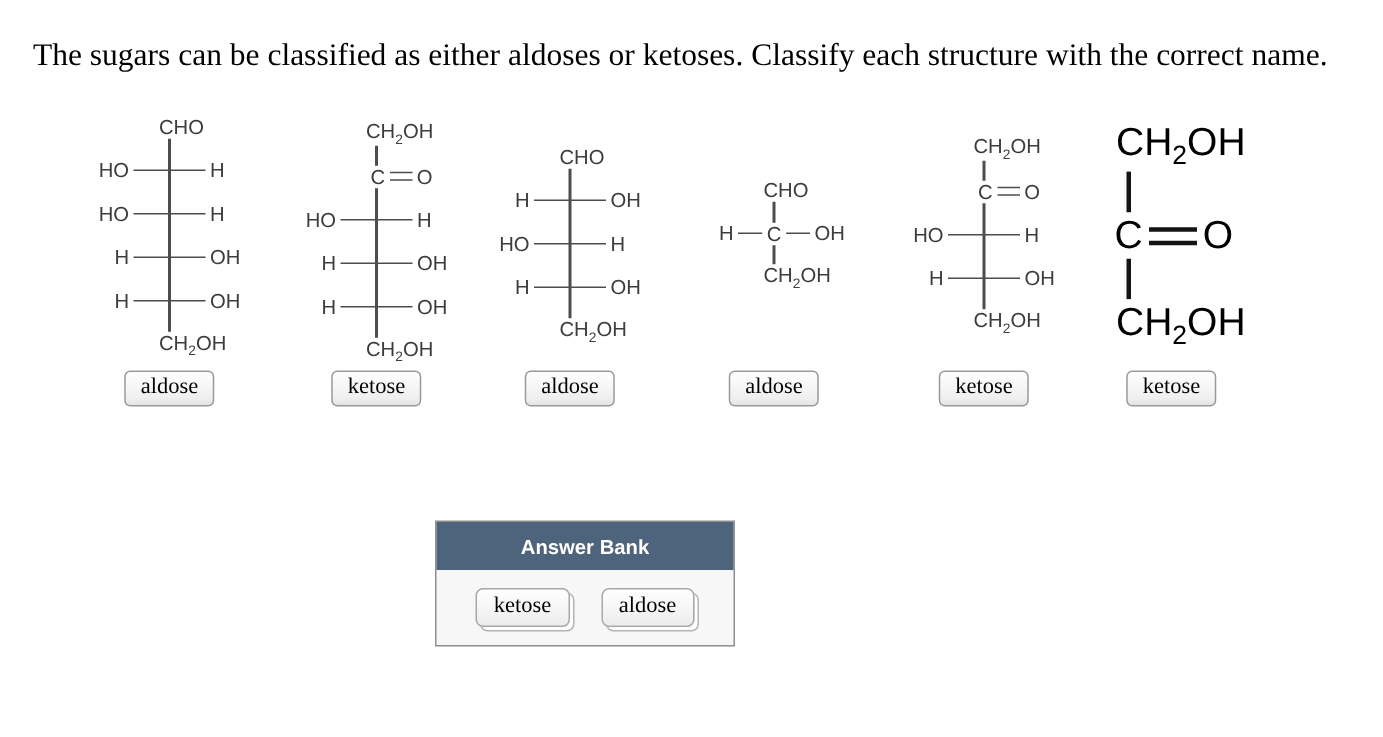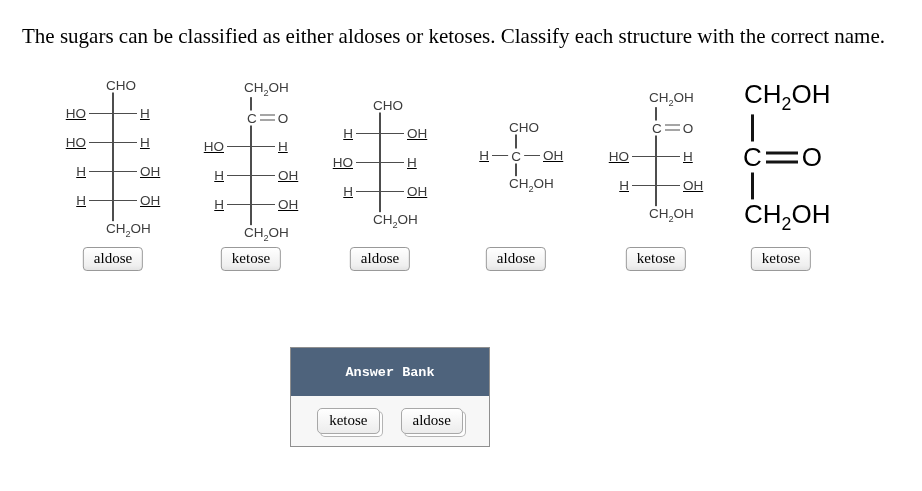--- a/index.html
+++ b/index.html
@@ -20,35 +20,35 @@
   .large .formula{font-size:26px;margin-left:-9px;color:#000;}
   sub{font-size:0.68em;}
   .keto{position:absolute;left:50%;margin-left:-5px;top:50%;transform:translateY(-50%);
         display:flex;align-items:center;z-index:2;}
   .large .keto{margin-left:-10px;}
   .atom{background:#fff;padding:0 1px;font-size:13.5px;color:#3d3d3d;}
   .large .atom{font-size:26px;color:#000;}
   .dbond{width:15px;height:6px;box-sizing:border-box;margin:0 2px;
          border-top:1.5px solid #4d4d4d;border-bottom:1.5px solid #4d4d4d;}
   .large .dbond{width:32px;height:12px;border-top:3px solid #141414;border-bottom:3px solid #141414;margin:0 3px;}
-  .stereo{display:grid;grid-template-columns:36px 48px 36px;align-items:center;height:29px;text-decoration:underline;}
+  .stereo{display:grid;grid-template-columns:36px 48px 36px;align-items:center;height:29px;}
   .sl{justify-self:end;padding-right:3px;font-size:13.5px;color:#3d3d3d;z-index:2;}
   .sr{justify-self:start;padding-left:3px;font-size:13.5px;color:#3d3d3d;z-index:2;}
   .hlwrap{position:relative;height:100%;}
   .hl{position:absolute;left:0;right:0;top:50%;margin-top:-1px;height:1.5px;background:#4d4d4d;}
   .catom{position:absolute;left:50%;top:50%;transform:translate(-50%,-50%);background:#fff;
          padding:0 3px;z-index:2;font-size:13.5px;color:#3d3d3d;}
   .label-chip{position:absolute;top:177px;transform:translateX(-50%);
          font-family:"Liberation Serif",serif;font-size:15px;color:#000;white-space:nowrap;
          border:1px solid #999;border-radius:4px;padding:2px 10px 3px;
          background:linear-gradient(180deg,#ffffff 0%,#efefef 80%,#e4e4e4 100%);}
   .answer-bank{position:absolute;left:290px;top:347px;width:198px;border:1px solid #8f8f8f;
          background:#f7f7f7;}
-  .ab-header{height:48px;background:#4e637c;color:#fff;font-weight:bold;font-size:13.5px;
-         display:flex;align-items:center;justify-content:center;font-family:Liberation Mono, monospace;}
+  .ab-header{height:32px;background:#4e637c;color:#fff;font-weight:bold;font-size:13.5px;
+         display:flex;align-items:center;justify-content:center;}
   .ab-body{height:50px;display:flex;align-items:center;justify-content:center;gap:21px;}
   .bank-chip{font-family:"Liberation Serif",serif;font-size:15px;color:#000;white-space:nowrap;
          border:1px solid #a8a8a8;border-radius:5px;padding:3px 11px 4px;
          background:linear-gradient(180deg,#ffffff,#ececec);
          box-shadow:3px 3px 0 -1px #fdfdfd, 3px 3px 0 0 #b4b4b4;}
 </style>
 </head>
 <body>
 
 <div class="title">The sugars can be classified as either aldoses or ketoses. Classify each structure with the correct name.</div>

